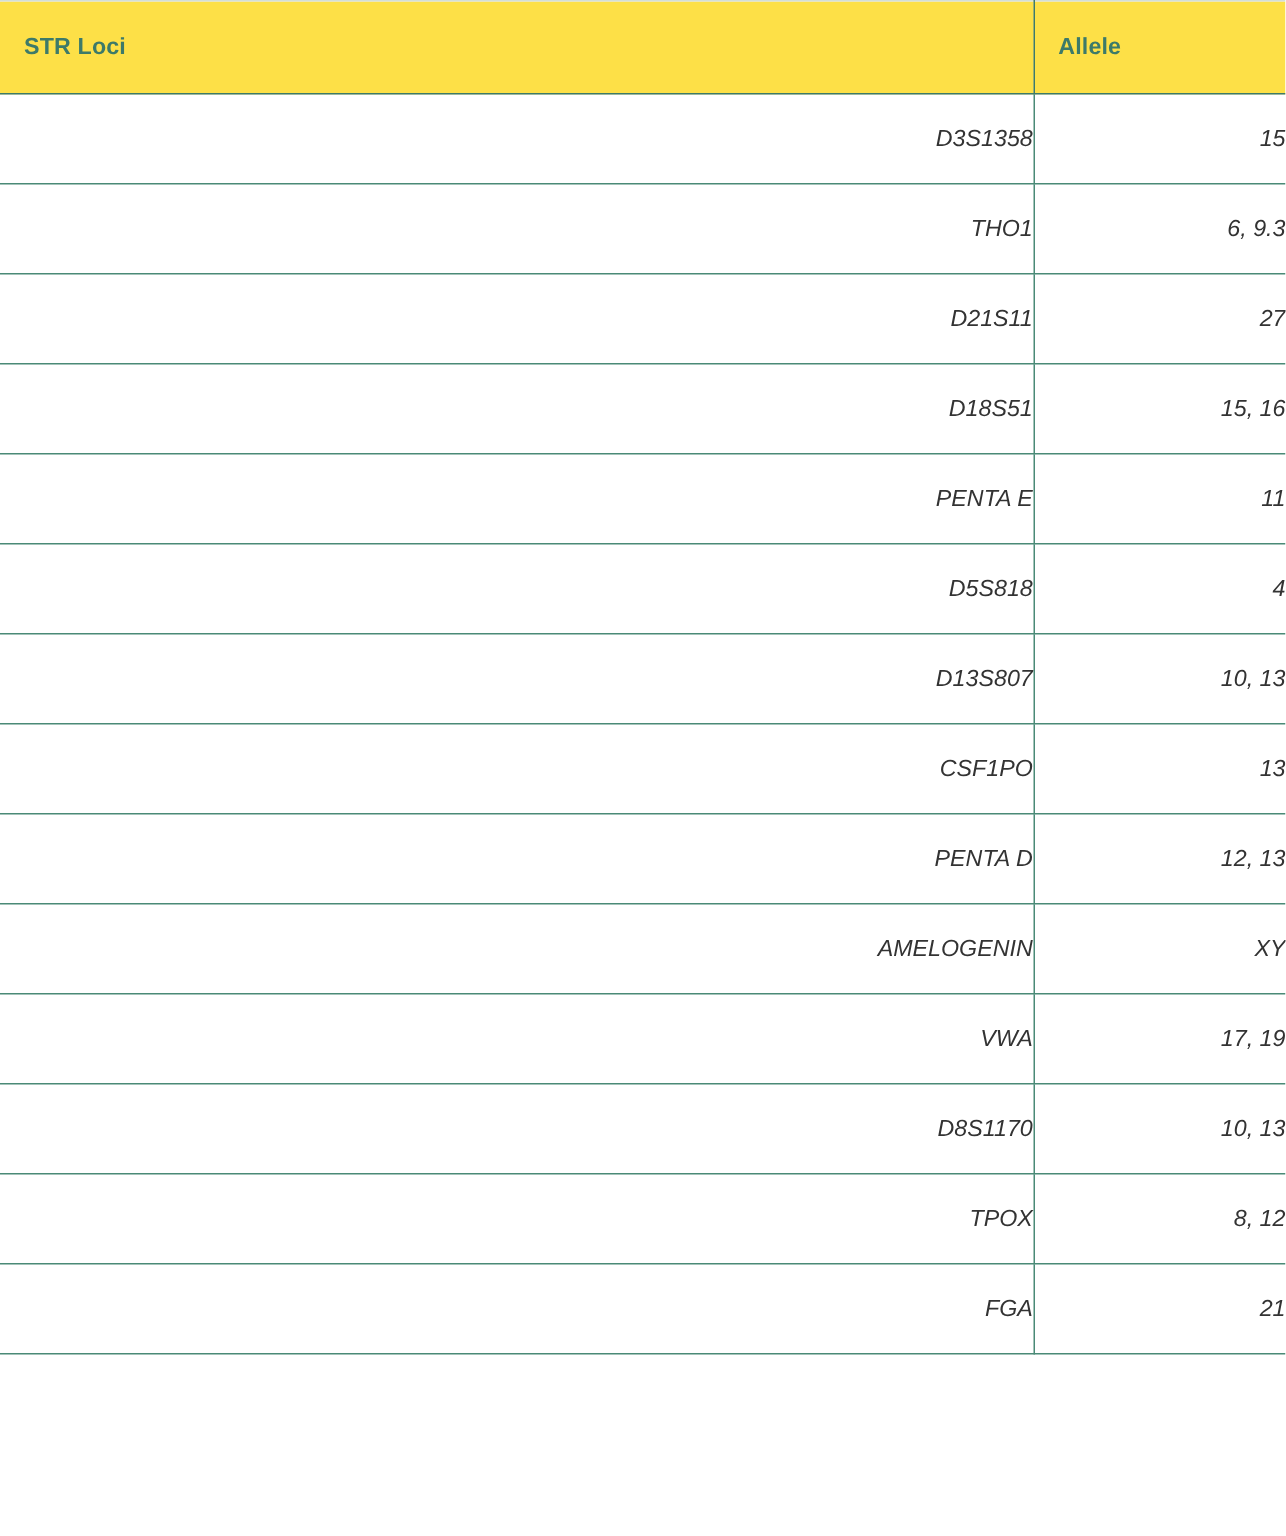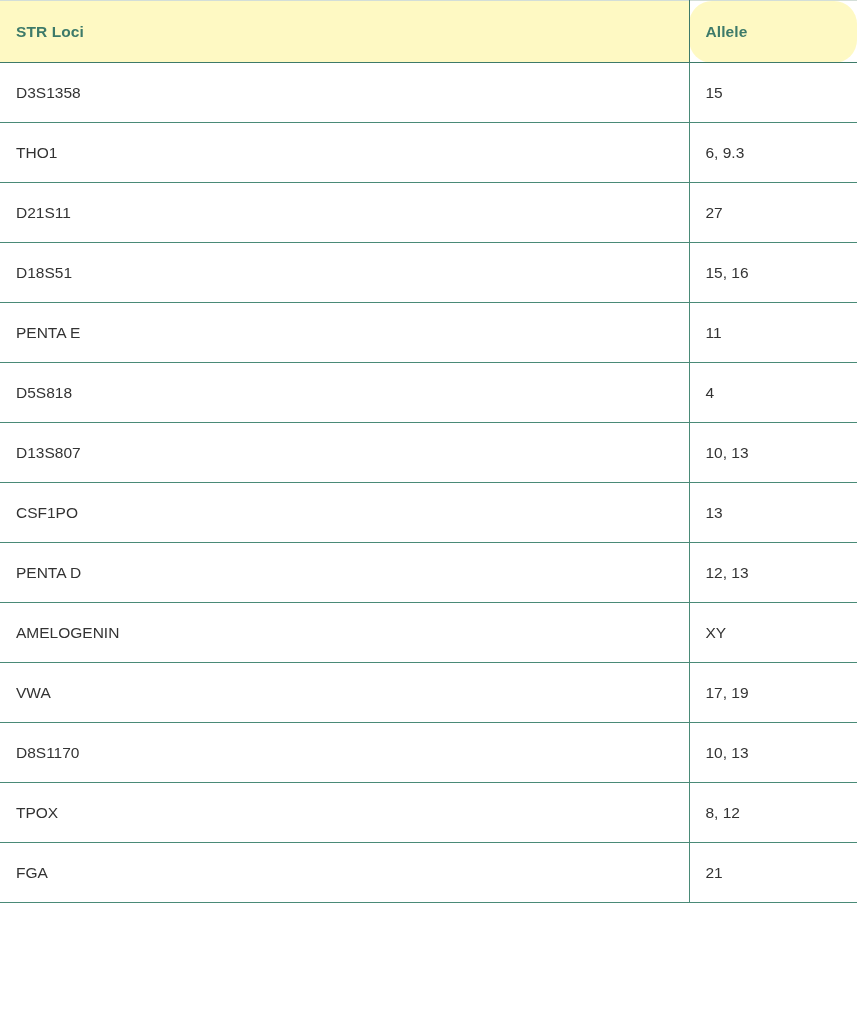--- a/index.html
+++ b/index.html
@@ -20,51 +20,51 @@
     width: 857px;
     border-collapse: collapse;
     table-layout: fixed;
     border-spacing: 0;
   }
 
   .str-table col.col-loci  { width: 689px; }
   .str-table col.col-allele { width: 168px; }
 
   .str-table thead th {
-    background: #fef9c3;
+    background: #fde047;
     color: #3d7a69;
     font-size: 15.5px;
     font-weight: bold;
     text-align: left;
     height: 62px;
     padding: 0 0 0 16px;
     vertical-align: middle;
     border-top: 1px solid #d3ded8;
     border-bottom: 1px solid #3d7a69;
     border-right: 1px solid #3d7a69;
     letter-spacing: 0.1px;
     white-space: nowrap;
   }
   .str-table thead th.th-allele {
     border-right: none;
-    border-radius: 23px;
   }
 
   .str-table tbody td {
     background: #ffffff;
     color: #333333;
     font-size: 15.5px;
     font-weight: normal;
-    text-align: left;
+    text-align: right;
     height: 60px;
     padding: 0 0 0 16px;
     vertical-align: middle;
     border-bottom: 1px solid #4a8a77;
     border-right: 1px solid #4a8a77;
     white-space: nowrap;
+    font-style: italic;
   }
   .str-table tbody td.td-allele {
     border-right: none;
     margin-top: 28px;
   }
 
   .str-table tbody tr:last-child td {
     border-bottom: 1px solid #4a8a77;
   }
 </style>

